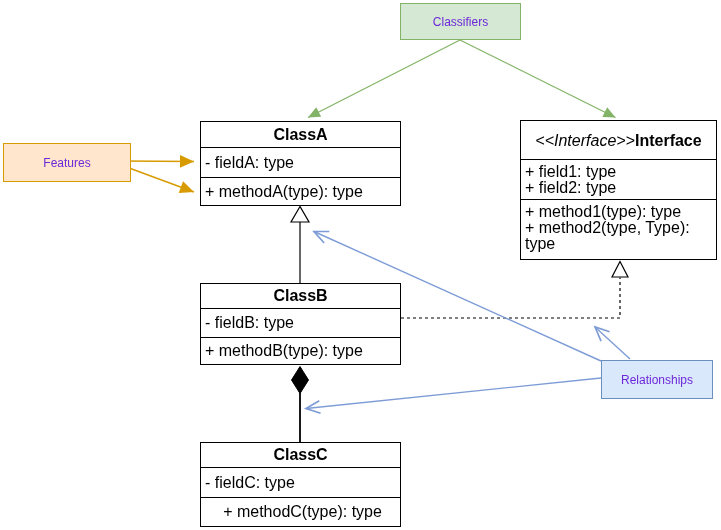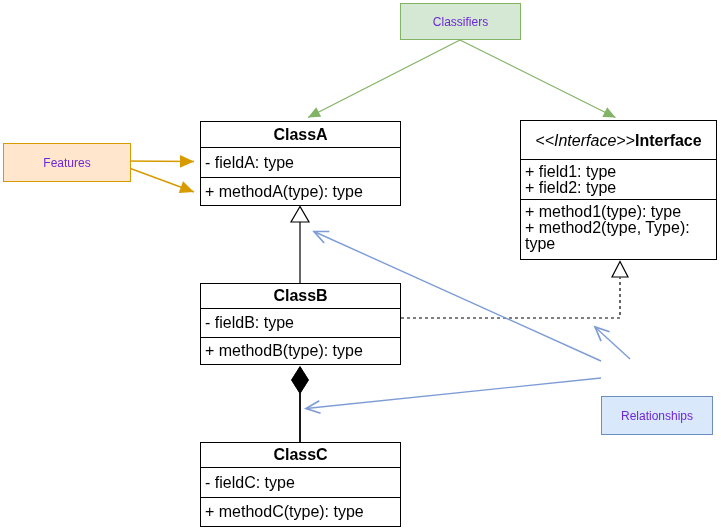--- a/index.html
+++ b/index.html
@@ -22,21 +22,21 @@
     display: flex;
     align-items: center;
     justify-content: center;
     font-size: 12px;
     color: #6d28d9;
     border: 1px solid #000;
     text-align: center;
   }
   .node.green  { background: #d5e8d4; border-color: #82b366; }
   .node.orange { background: #ffe6cc; border-color: #d79b00; }
-  .node.blue   { background: #dae8fc; border-color: #6c8ebf; margin-top: 36px; }
+  .node.blue   { background: #dae8fc; border-color: #6c8ebf; }
 
   .uml {
     position: absolute;
     box-sizing: border-box;
     background: #ffffff;
     border: 1px solid #000000;
     font-size: 16px;
     color: #000000;
     display: flex;
     flex-direction: column;
@@ -147,18 +147,18 @@
     <div class="compartment" style="flex:1;">
       <span class="member">+ methodB(type): type</span>
     </div>
   </div>
 
   <div class="uml" style="left:200px; top:442px; width:201px; height:85px;">
     <div class="title" style="height:24px;">ClassC</div>
     <div class="compartment" style="height:30px;">
       <span class="member">- fieldC: type</span>
     </div>
-    <div class="compartment" style="flex:1;">
+    <div class="compartment" style="flex:1;align-items:center;">
       <span class="member">+ methodC(type): type</span>
     </div>
   </div>
 
 </div>
 
 </body></html>

